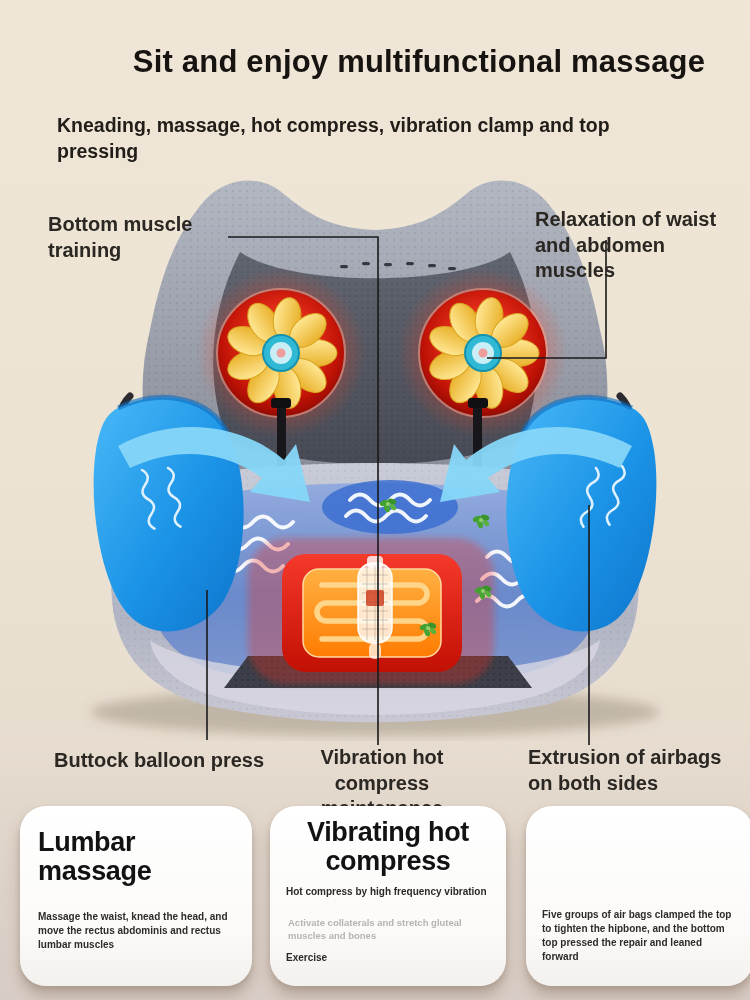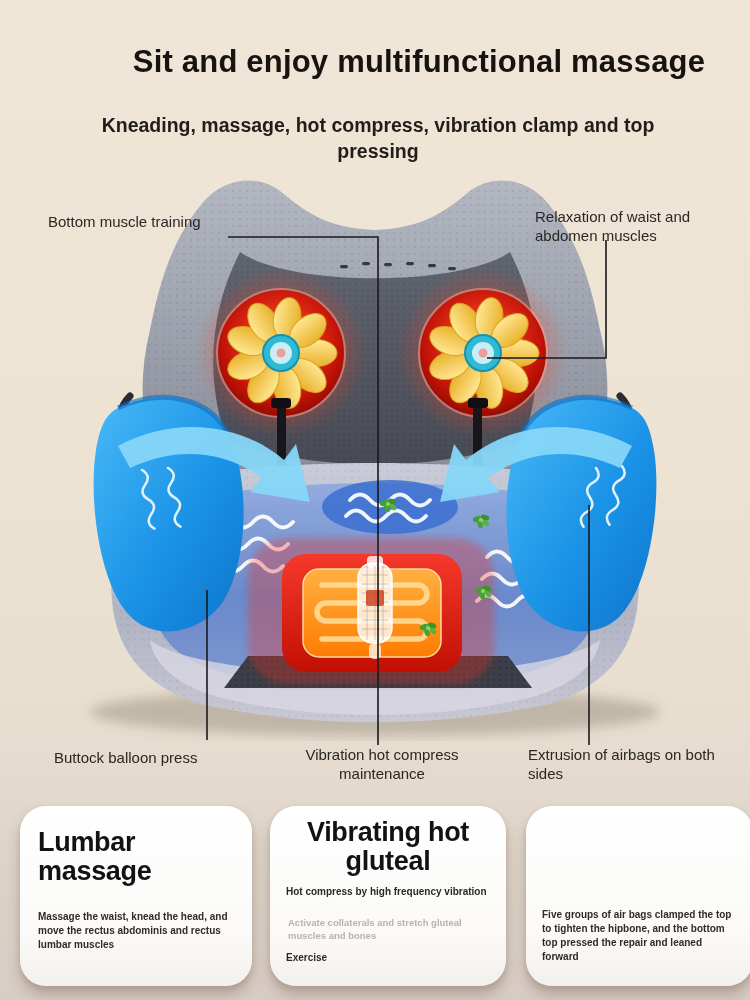--- a/index.html
+++ b/index.html
@@ -7,25 +7,25 @@
     position:relative; width:750px; height:1000px; overflow:hidden;
     background:linear-gradient(180deg,#efe6d7 0%, #ece3d3 45%, #e8ded0 72%, #ddd2c8 88%, #d8cdc5 100%);
     font-family:"Liberation Sans","DejaVu Sans",sans-serif;
     color:#1f1c18;
   }
   .page-title{
     position:absolute; left:0; top:44px; width:750px; text-align:center;
     font-size:31px; font-weight:700; letter-spacing:.2px; color:#161310;padding-left:44px;
   }
   .page-subtitle{
-    position:absolute; left:78px; top:112px; width:600px; text-align:center;
+    position:absolute; left:57px; top:112px; width:600px; 
     font-size:19.5px; font-weight:700; line-height:1.35; color:#211d19;
   }
   .callout{
-    position:absolute; font-size:15px; font-weight:400; line-height:1.28; color:#2b2723;
+    position:absolute; font-size:20px; font-weight:700; line-height:1.28; color:#2b2723;
   }
   .co-bottom-muscle{ left:48px; top:212px; width:172px; }
   .co-waist{ left:535px; top:207px; width:196px; }
   .co-buttock{ left:46px; top:748px; width:240px;margin-left:8px; }
   .co-vibration{ left:282px; top:745px; width:200px; text-align:center; }
   .co-airbags{ left:528px; top:745px; width:200px; }
   .card{
     position:absolute; top:806px; height:180px; border-radius:26px;
     background:linear-gradient(180deg,#ffffff 0%,#fbfaf8 70%,#f3f1ee 100%);
     box-shadow:0 10px 14px rgba(140,117,102,.42), 0 3px 5px rgba(140,117,102,.28);
@@ -298,21 +298,21 @@
   <div class="callout co-waist">Relaxation of waist and abdomen muscles</div>
   <div class="callout co-buttock">Buttock balloon press</div>
   <div class="callout co-vibration">Vibration hot compress maintenance</div>
   <div class="callout co-airbags">Extrusion of airbags on both sides</div>
 
   <div class="card card-1">
     <div class="card-title">Lumbar massage</div>
     <div class="card-body">Massage the waist, knead the head, and move the rectus abdominis and rectus lumbar muscles</div>
   </div>
   <div class="card card-2">
-    <div class="card-title">Vibrating hot gluteal</div>
+    <div class="card-title">Vibrating hot compress</div>
     <div class="c2-line1">Hot compress by high frequency vibration</div>
     <div class="c2-line2">Activate collaterals and stretch gluteal muscles and bones</div>
     <div class="c2-line3">Exercise</div>
   </div>
   <div class="card card-3">
     <div class="card-body">Five groups of air bags clamped the top to tighten the hipbone, and the bottom top pressed the repair and leaned forward</div>
   </div>
 
 </div>
 

